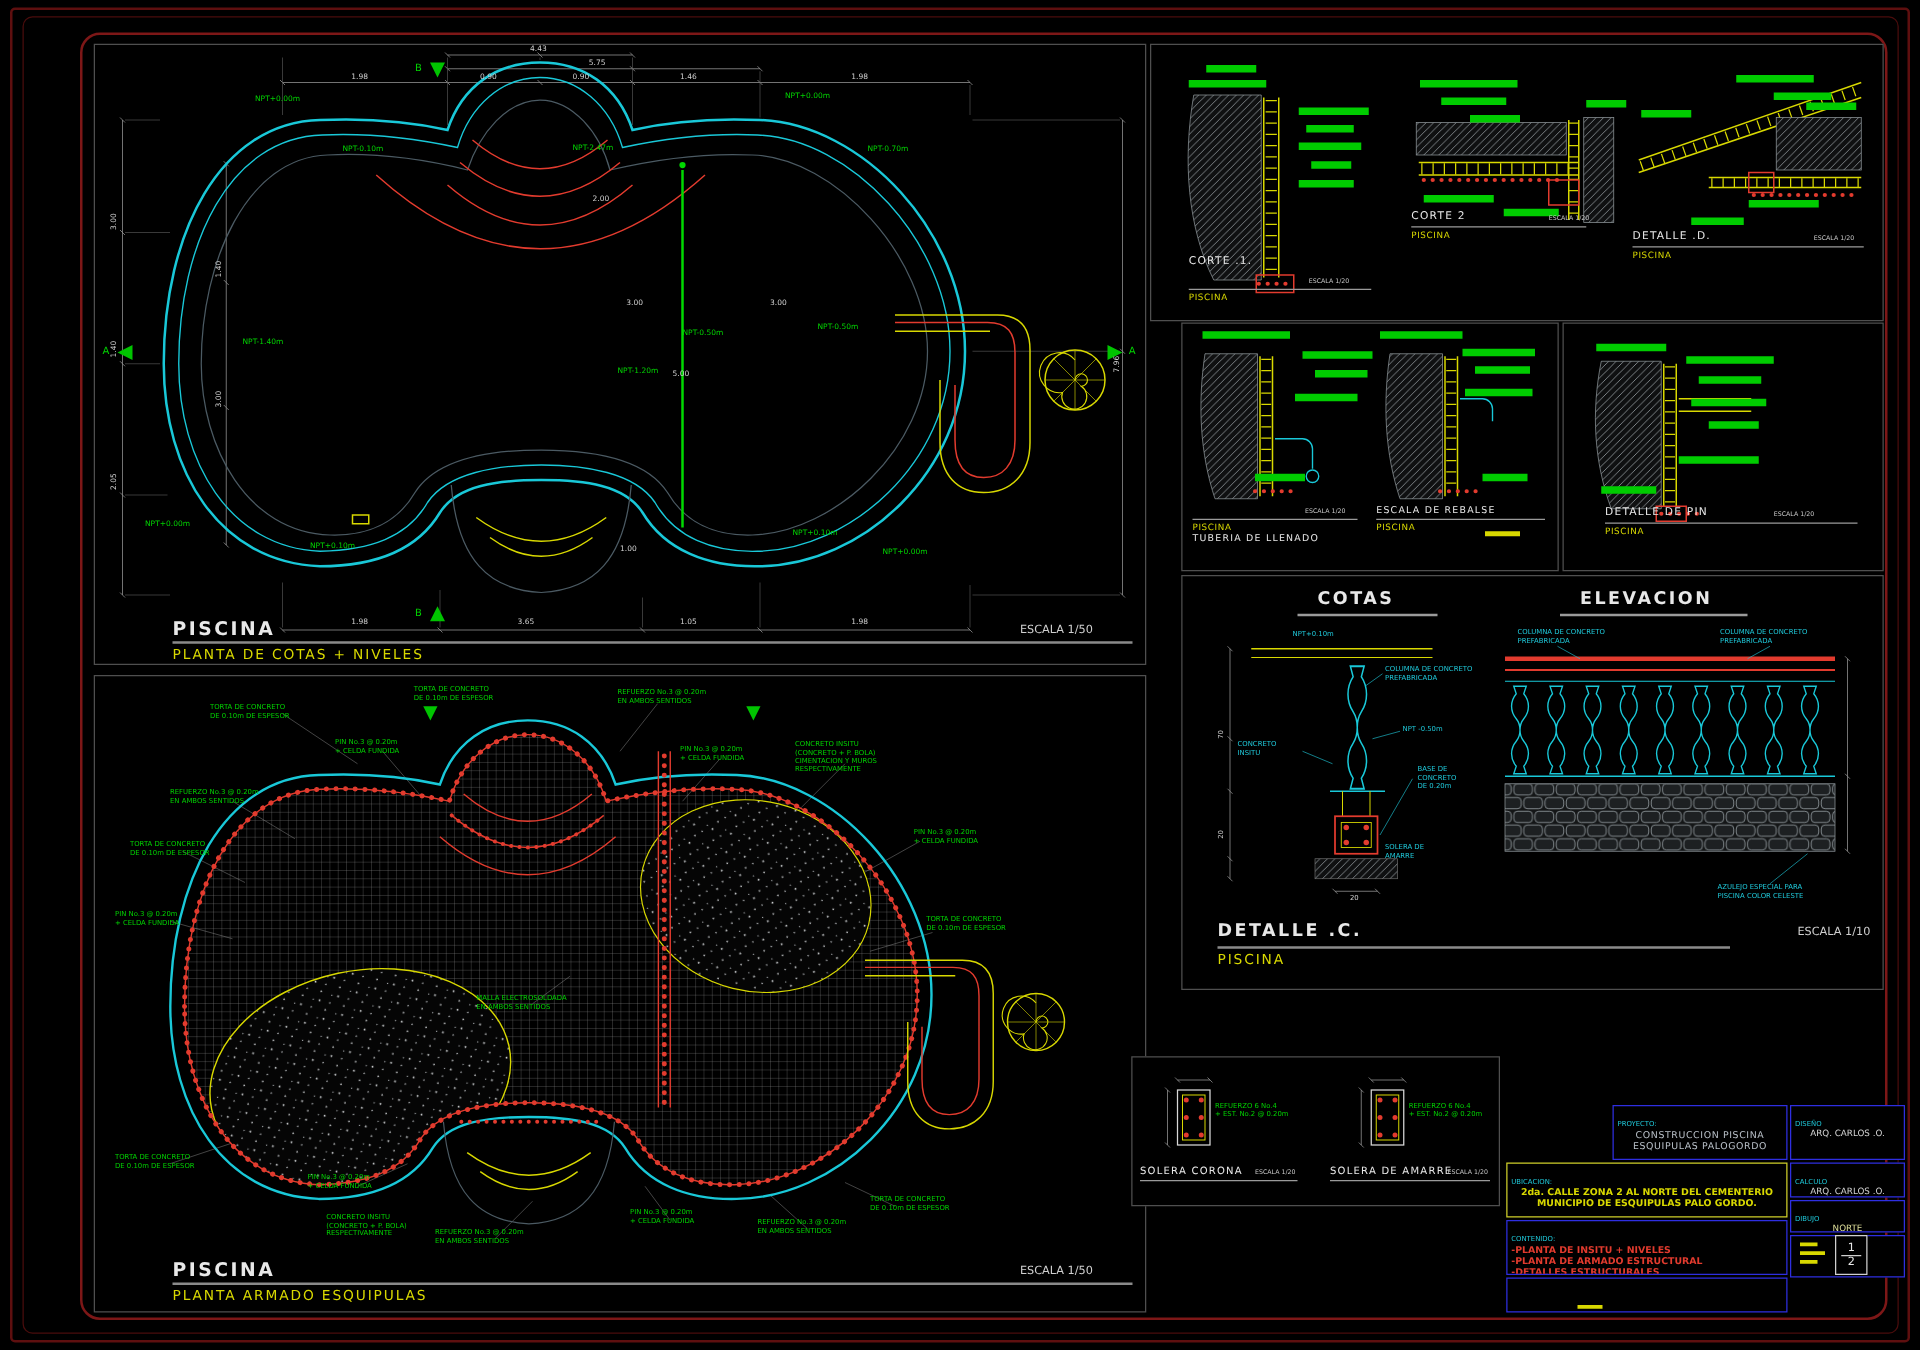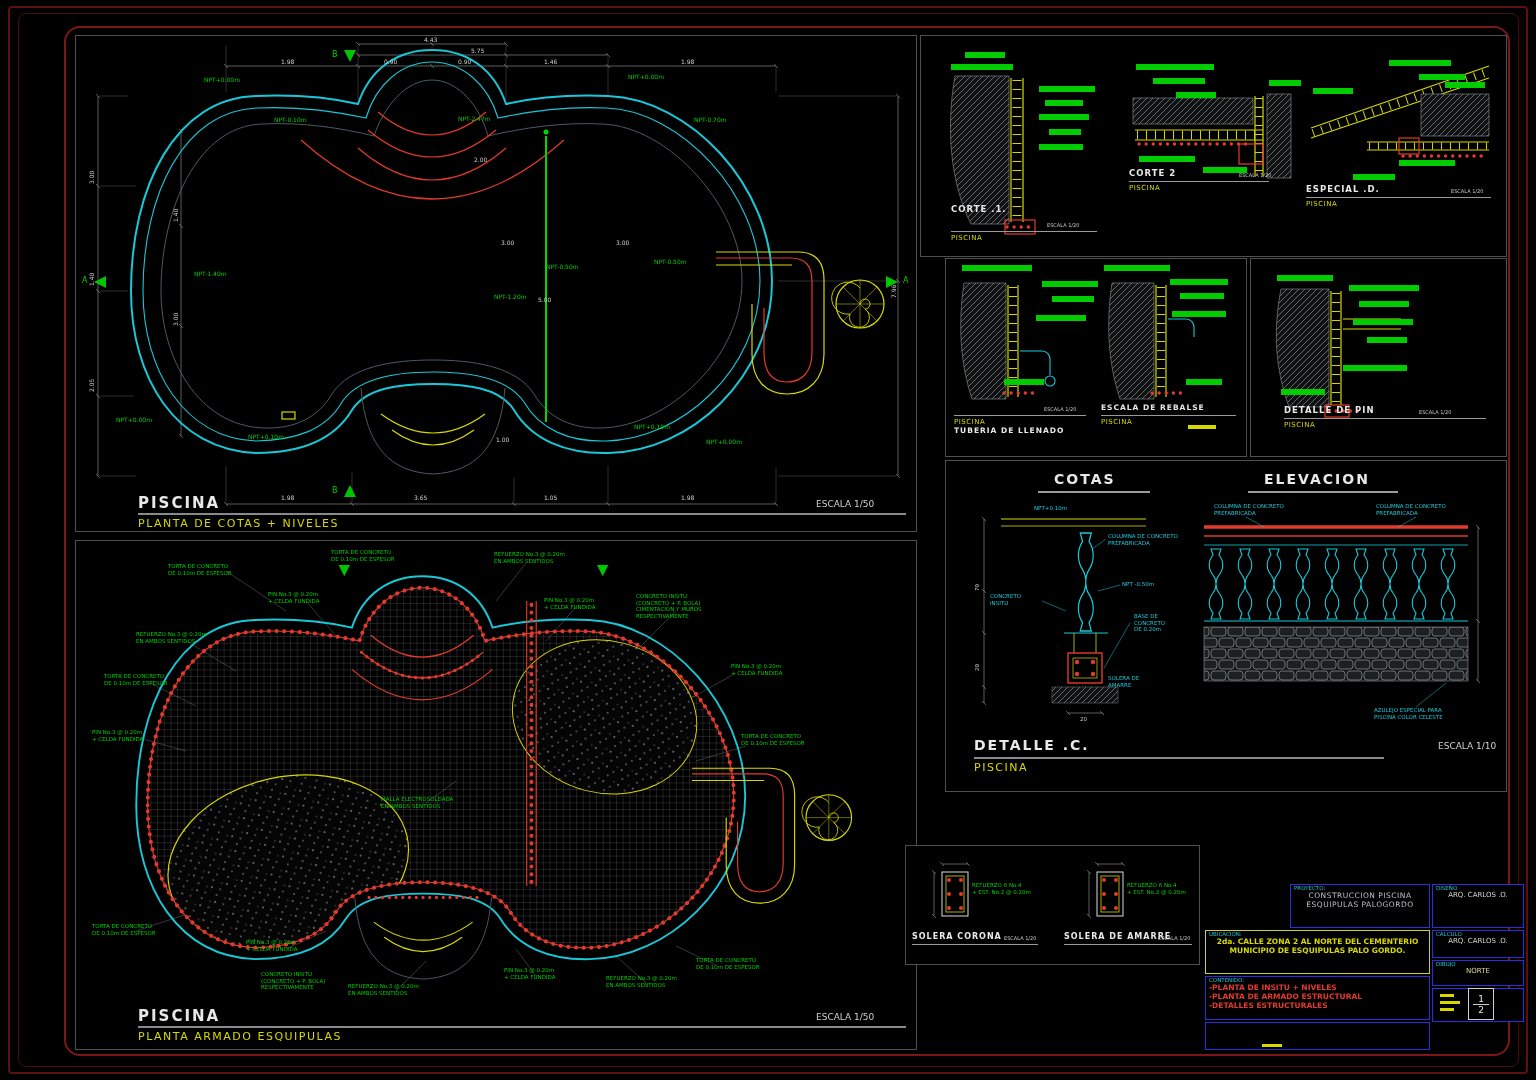--- a/index.html
+++ b/index.html
@@ -13,39 +13,39 @@
   .draw{position:absolute;left:0;top:0;width:100%;height:100%;}
   .layer{position:absolute;inset:0;pointer-events:none;}
   .lbl{position:absolute;font-size:6px;line-height:1.2;white-space:pre;transform-origin:0 0;}
   .lbl.g{color:#00d200}.lbl.w{color:#cfcfcf}.lbl.c{color:#1fc9da}
   #p2 .lbl,#p5 .lbl,#p6 .lbl{font-size:5.5px;}
   .gb{position:absolute;background:#00cc00;height:6px;}
   .t-main{position:absolute;color:#e8e8e8;font-weight:bold;letter-spacing:2px;font-size:15px;}
   .t-sub{position:absolute;color:#d8d800;letter-spacing:1.5px;font-size:11px;}
   .t-scale{position:absolute;color:#cfcfcf;font-size:9px;}
   .t-rule{position:absolute;height:2px;background:#8a8a8a;}
-  .s-main{position:absolute;color:#e8e8e8;font-weight:bold;letter-spacing:1px;font-size:8.5px;}
+  .s-main{position:absolute;color:#e8e8e8;font-weight:normal;letter-spacing:1px;font-size:8.5px;}
   .s-sub{position:absolute;color:#d8d800;font-size:7px;letter-spacing:0.5px;}
   .s-scale{position:absolute;color:#c9c9c9;font-size:5px;}
   .s-rule{position:absolute;height:1px;background:#9a9a9a;}
   
   .cy2{stroke:#19c8d8;stroke-width:2;fill:none}
   .cy1{stroke:#19c8d8;stroke-width:1.1;fill:none}
   .gy1{stroke:#4b5a63;stroke-width:1;fill:none}
   .rd{stroke:#e23b2e;fill:none;stroke-width:1.2}
   .yl{stroke:#d8d800;fill:none;stroke-width:1.2}
   .gn{stroke:#00d900;fill:none}
   .dim{stroke:#9a9a9a;stroke-width:0.6;fill:none}
   .ext{stroke:#5c5c5c;stroke-width:0.5;fill:none}
   .beads{stroke:#e23b2e;stroke-width:4.2;fill:none;stroke-dasharray:0.1 8;stroke-linecap:round}
   .beads-s{stroke:#e23b2e;stroke-width:3.3;fill:none;stroke-dasharray:0.1 7;stroke-linecap:round}
   .ldr{stroke:#6b6b6b;stroke-width:0.5}
   .cldr{stroke:#1fc9da;stroke-width:0.5}
   
-  .tbx{position:absolute;border:1.5px solid #2e2ee0;background:#000;box-sizing:border-box;padding:0 3px;overflow:hidden;}
+  .tbx{position:absolute;border:1.5px solid #2e2ee0;background:#000;box-sizing:border-box;padding:12px 3px;overflow:hidden;}
   .tbx.ybx{border-color:#cfcf2a;}
   .tb-label{display:block;color:#1fc9da;font-size:5.5px;}
   .tb-gray{display:block;color:#b9c0c8;font-size:7.5px;text-align:center;letter-spacing:0.5px;}
   .tb-yellow{display:block;color:#d8d800;font-size:7.5px;font-weight:bold;text-align:center;}
   .tb-red{display:block;color:#e23b2e;font-size:7.5px;font-weight:bold;}
   .tb-val{display:block;color:#d5d5d5;font-size:7px;text-align:center;}
   .frac{position:absolute;left:1468px;top:988px;width:24px;height:30px;border:1px solid #cfcfcf;color:#e8e8e8;font-size:9px;display:flex;flex-direction:column;align-items:center;justify-content:center;background:#000;z-index:4;}
   .frac span:first-child{border-bottom:1px solid #cfcfcf;padding:0 5px;}
   .ydash{position:absolute;background:#d8d800;z-index:4;}
   .watermark{position:absolute;left:1286px;top:996px;z-index:6;font-size:27px;font-weight:bold;letter-spacing:0;white-space:nowrap;}
@@ -331,21 +331,21 @@
         <i class="gb" style="left: 524px; top: 46px; width: 40px; height: 6px;"></i>
       </div>
     <span class="s-main" style="left:30px;top:168px;">CORTE  .1.</span>
     <span class="s-scale" style="left:126px;top:186px;">ESCALA 1/20</span>
     <div class="s-rule" style="left:30px;top:195px;width:146px;"></div>
     <span class="s-sub" style="left:30px;top:198px;">PISCINA</span>
     <span class="s-main" style="left:208px;top:132px;">CORTE  2</span>
     <span class="s-scale" style="left:318px;top:136px;">ESCALA 1/20</span>
     <div class="s-rule" style="left:208px;top:145px;width:140px;"></div>
     <span class="s-sub" style="left:208px;top:148px;">PISCINA</span>
-    <span class="s-main" style="left:385px;top:148px;">ESPECIAL   .D.</span>
+    <span class="s-main" style="left:385px;top:148px;">DETALLE   .D.</span>
     <span class="s-scale" style="left:530px;top:152px;">ESCALA 1/20</span>
     <div class="s-rule" style="left:385px;top:161px;width:185px;"></div>
     <span class="s-sub" style="left:385px;top:164px;">PISCINA</span>
   </section>
 
   <section class="panel" id="p4a" style="left:945px;top:258px;width:300px;height:197px;">
     <svg class="draw" viewBox="0 0 300 197">
       <path d="M60,24 H18 C12,64 14,104 26,140 H60 Z" fill="url(#hatchpat)" stroke="#8d9599" stroke-width="0.6"></path>
       <g>
         <line x1="62" y1="26" x2="62" y2="138" class="yl"></line>

